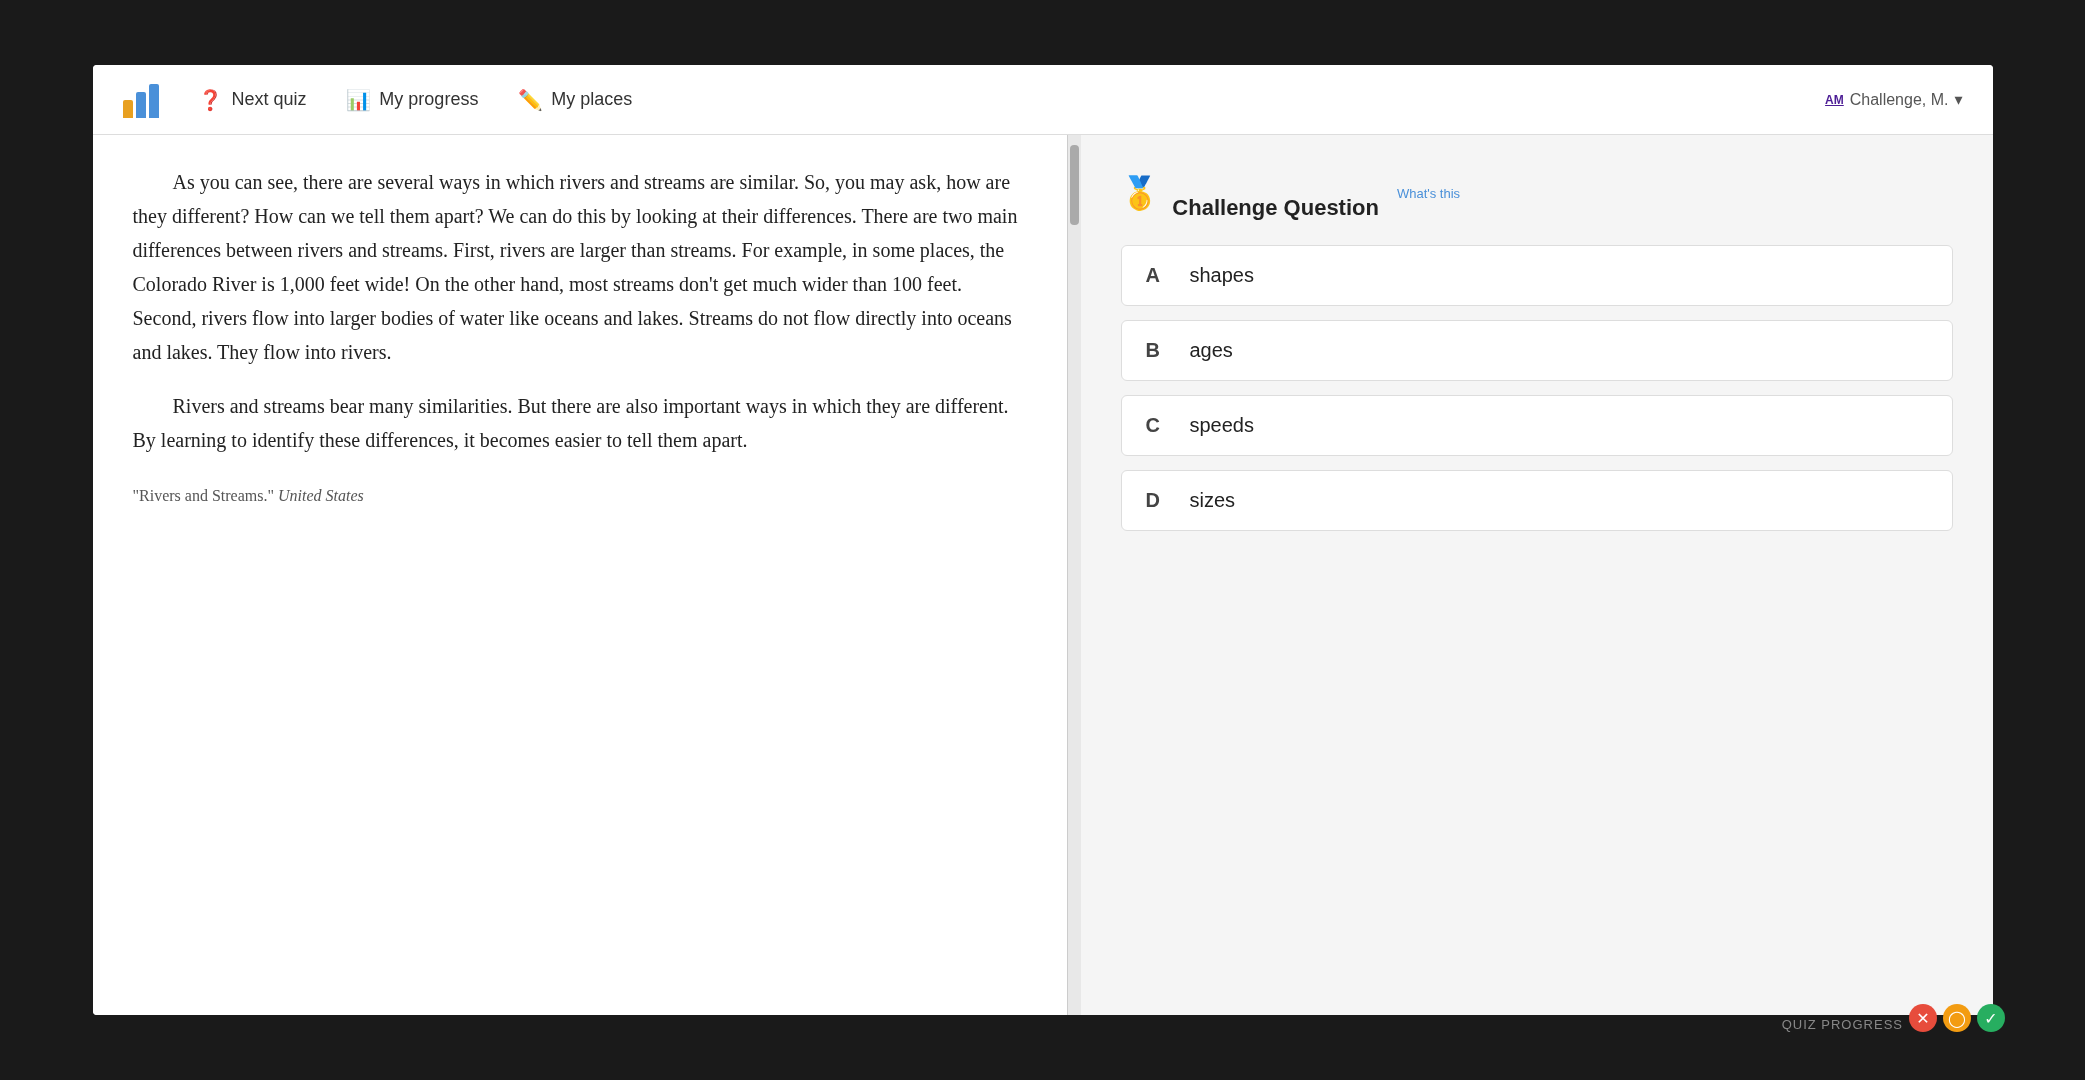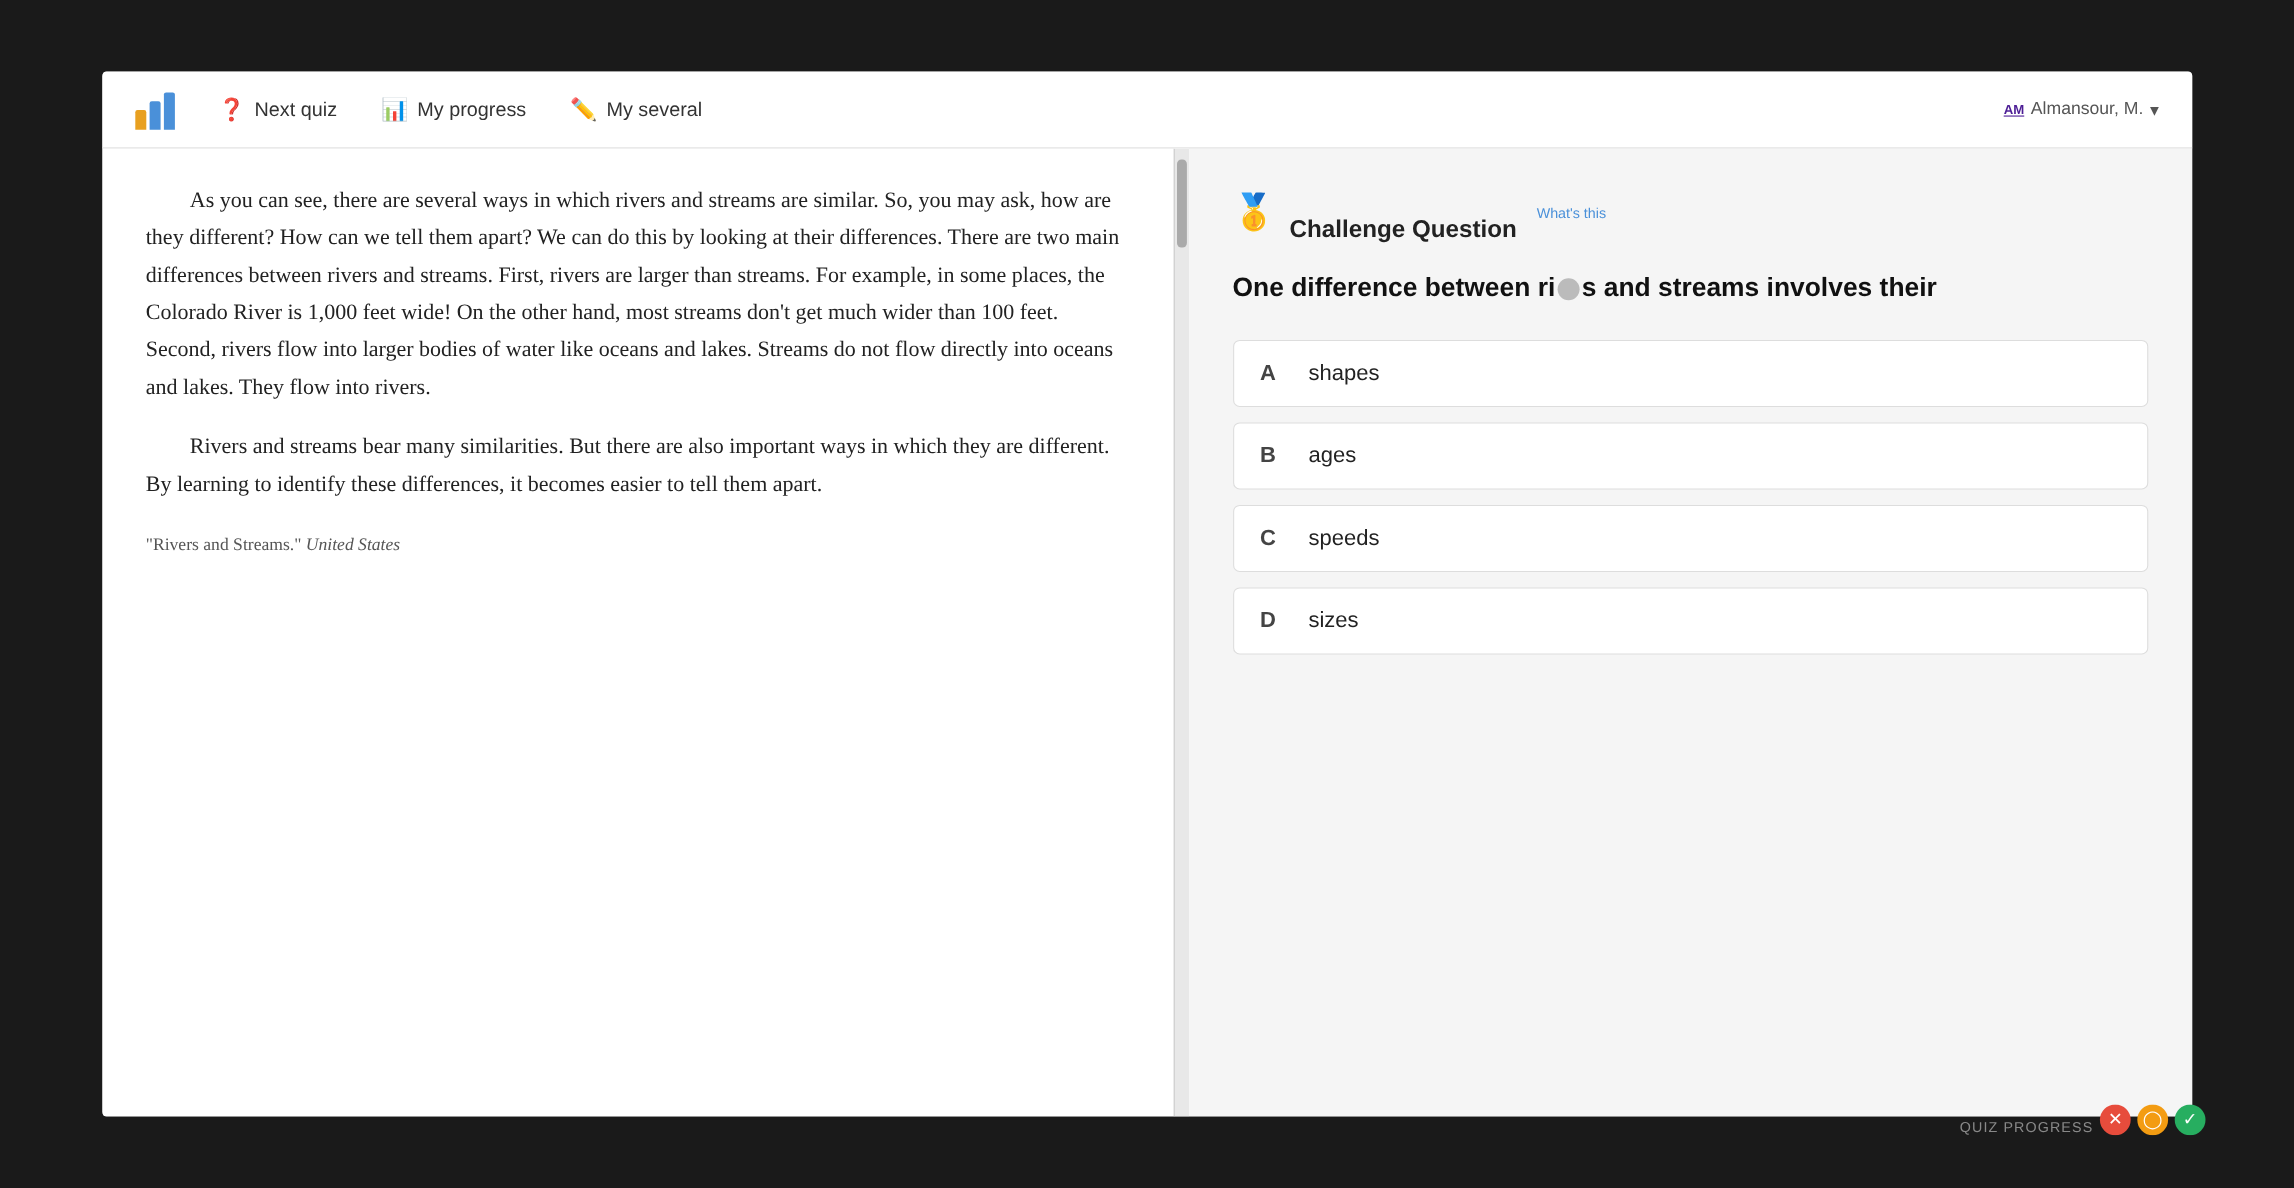--- a/index.html
+++ b/index.html
@@ -248,26 +248,26 @@
       <span>Next quiz</span>
     </div>
 
     <div class="nav-item">
       <span class="nav-icon">📊</span>
       <span>My progress</span>
     </div>
 
     <div class="nav-item">
       <span class="nav-icon">✏️</span>
-      <span>My several</span>
+      <span>My places</span>
     </div>
 
     <div class="nav-right">
       <span class="user-initials">AM</span>
-      <span>Almansour, M.</span>
+      <span>Challenge, M.</span>
       <span>▾</span>
     </div>
   </div>
 
   <div class="content-area">
 
     <div class="left-panel">
       <div class="passage-text">
         <p class="indented">As you can see, there are several ways in which rivers and streams are similar. So, you may ask, how are they different? How can we tell them apart? We can do this by looking at their differences. There are two main differences between rivers and streams. First, rivers are larger than streams. For example, in some places, the Colorado River is 1,000 feet wide! On the other hand, most streams don't get much wider than 100 feet. Second, rivers flow into larger bodies of water like oceans and lakes. Streams do not flow directly into oceans and lakes. They flow into rivers.</p>
         <p class="indented">Rivers and streams bear many similarities. But there are also important ways in which they are different. By learning to identify these differences, it becomes easier to tell them apart.</p>
@@ -283,23 +283,20 @@
     </div>
 
     <div class="right-panel">
 
       <div class="challenge-header">
         <span class="medal-icon">🥇</span>
         <span class="challenge-title">Challenge Question</span>
         <span class="whats-this">What's this</span>
       </div>
 
-      <div class="question-text">
-        <span>One difference between ri</span><span class="cursor-dot"></span><span>s and streams involves their</span>
-      </div>
 
       <div class="answer-option">
         <span class="option-letter">A</span>
         <span>shapes</span>
       </div>
       <div class="answer-option">
         <span class="option-letter">B</span>
         <span>ages</span>
       </div>
       <div class="answer-option">

